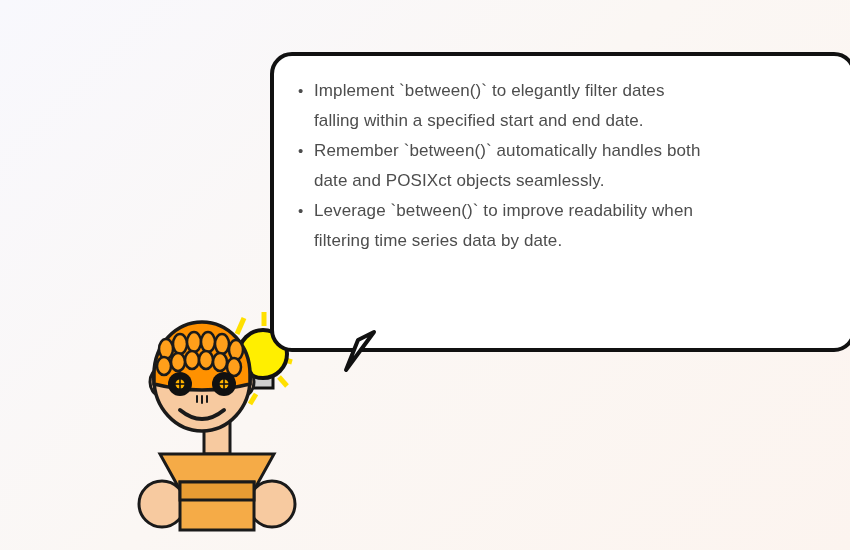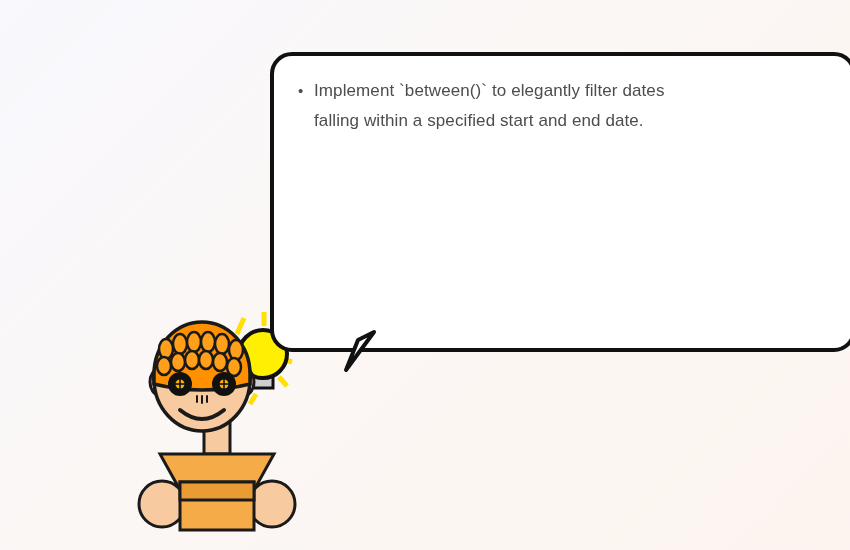--- a/index.html
+++ b/index.html
@@ -94,20 +94,24 @@
 </head>
 <body>
 
 <div id="scene">
 
   <div class="bubble">
     <div class="bubble-body">
       <ul class="tips-list">
         <li class="tip-item">Implement `between()` to elegantly filter dates
 falling within a specified start and end date.</li>
+        <li class="tip-item">Remember `between()` automatically handles both
+date and POSIXct objects seamlessly.</li>
+        <li class="tip-item">Leverage `between()` to improve readability when
+filtering time series data by date.</li>
       </ul>
     </div>
   </div>
 
   <svg class="bubble-tail" viewBox="0 0 48 42">
     <polygon points="38,2 10,40 22,10" fill="#ffffff" stroke="#111111" stroke-width="4" stroke-linejoin="round"></polygon>
   </svg>
 
   <svg class="character" viewBox="0 0 170 225">
 

